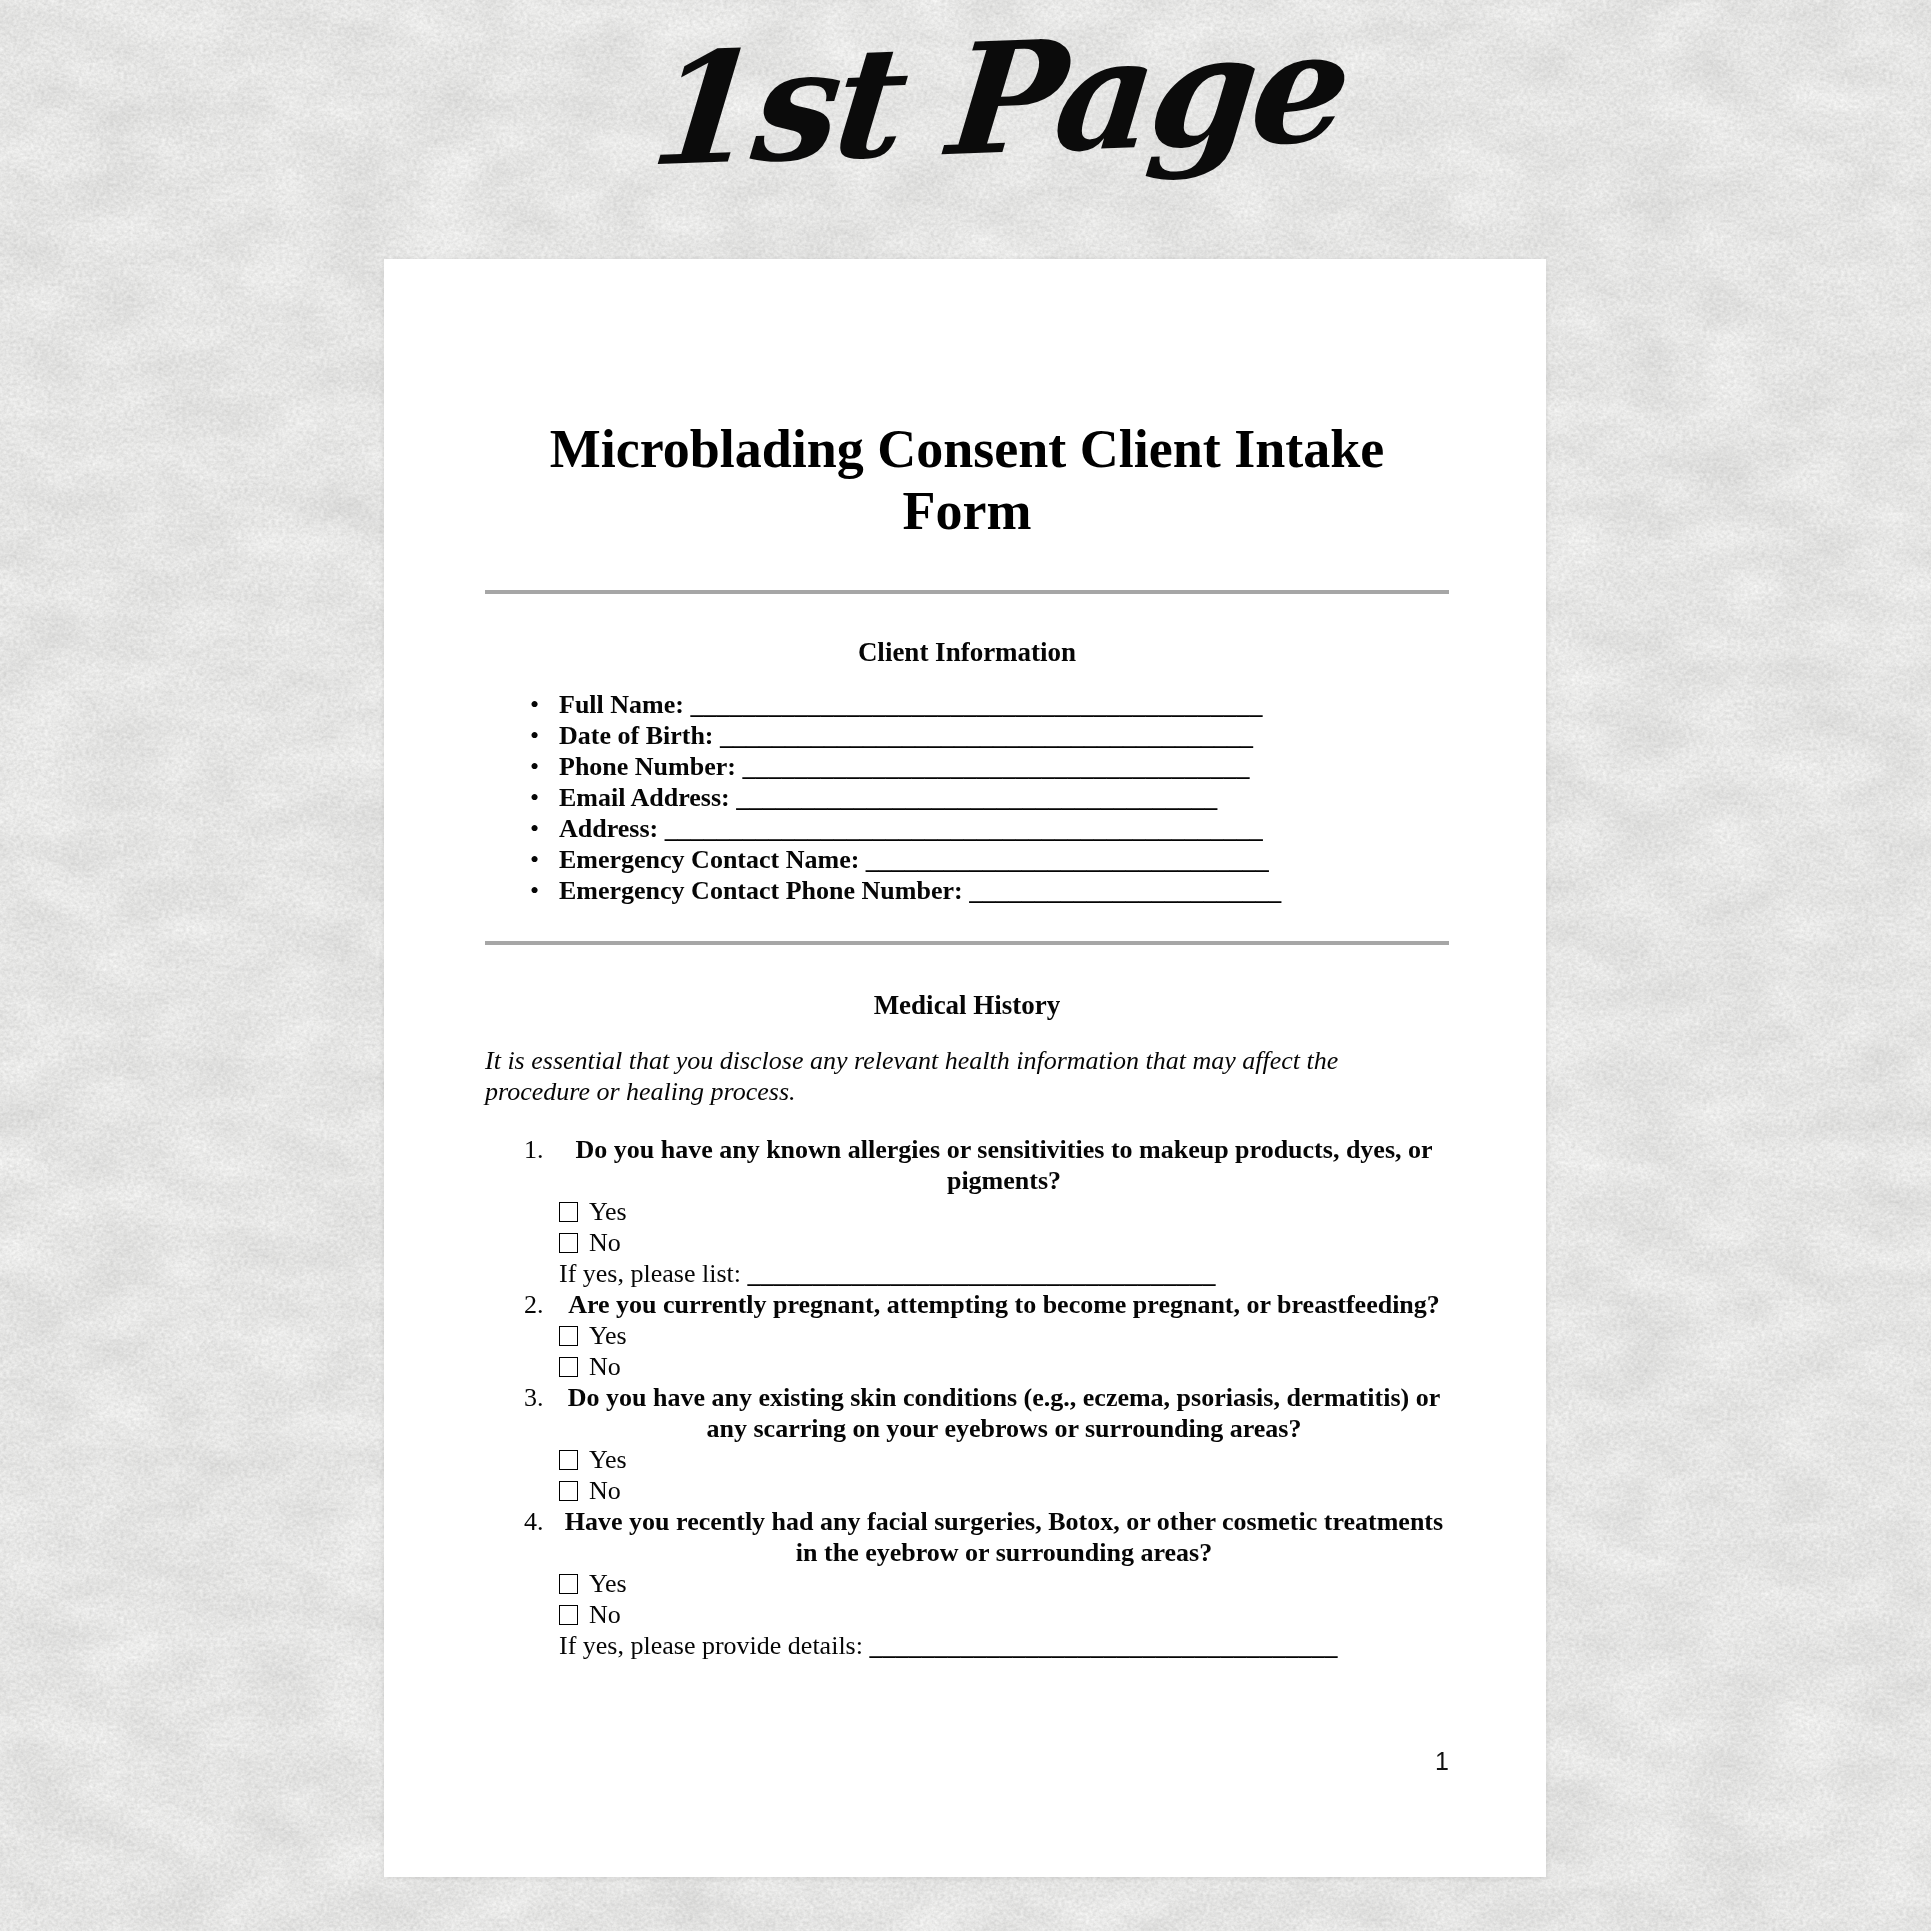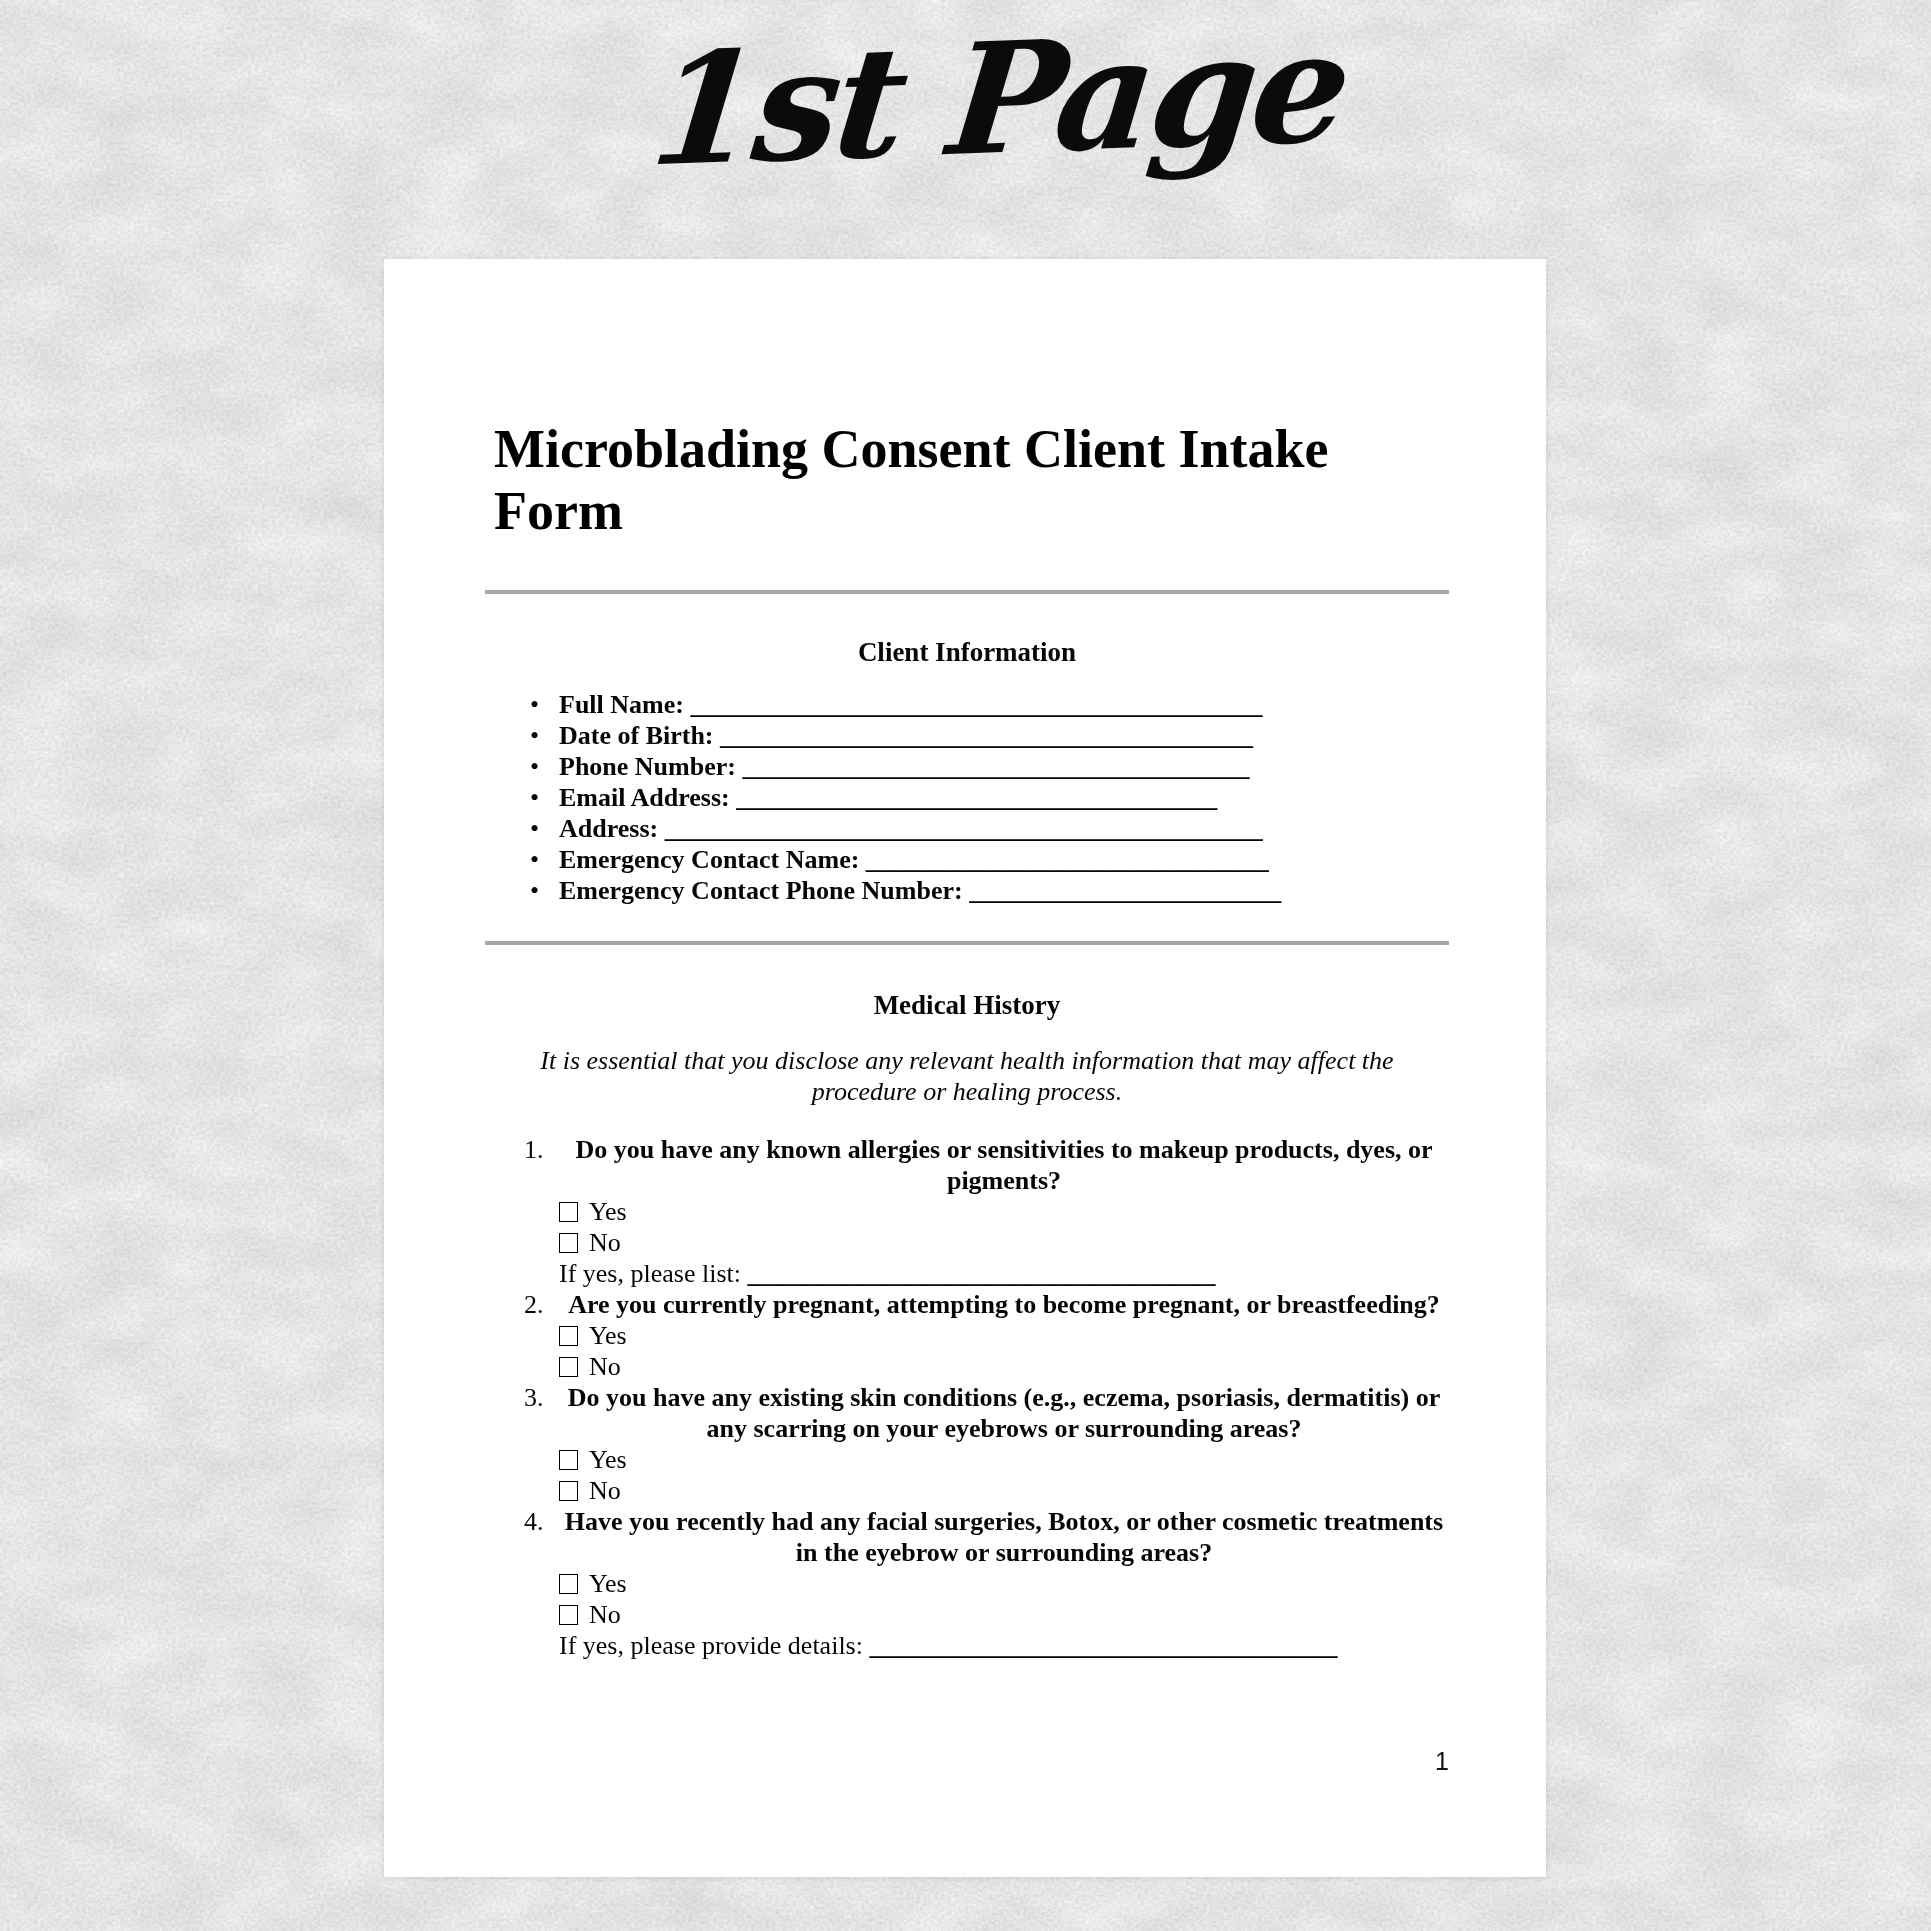--- a/index.html
+++ b/index.html
@@ -48,21 +48,21 @@
     box-sizing: border-box;
     padding: 159px 97px 0 101px;
     color: #060606;
     font-size: 26px;
     line-height: 31px;
   }
 
   .title {
     margin: 0 auto;
     max-width: 946px;
-    text-align: left;
+    text-align: center;
     font-size: 54px;
     line-height: 62px;
     font-weight: bold;
     color: #000;
   }
 
   .rule {
     height: 3.9px;
     background: #a6a6a6;
     border: none;
@@ -94,21 +94,20 @@
     font-size: 26px;
   }
   .field-label { font-weight: bold; }
   .blank { font-weight: bold; letter-spacing: 0; white-space: nowrap; }
 
   .intro {
     margin: 23px 0 0 0;
     font-style: italic;
     font-size: 26px;
     line-height: 31px;
-    text-align: center;
   }
 
   .questions { margin-top: 27px; }
 
   .question {
     position: relative;
     padding-left: 74px;
   }
   .q-num {
     position: absolute;

